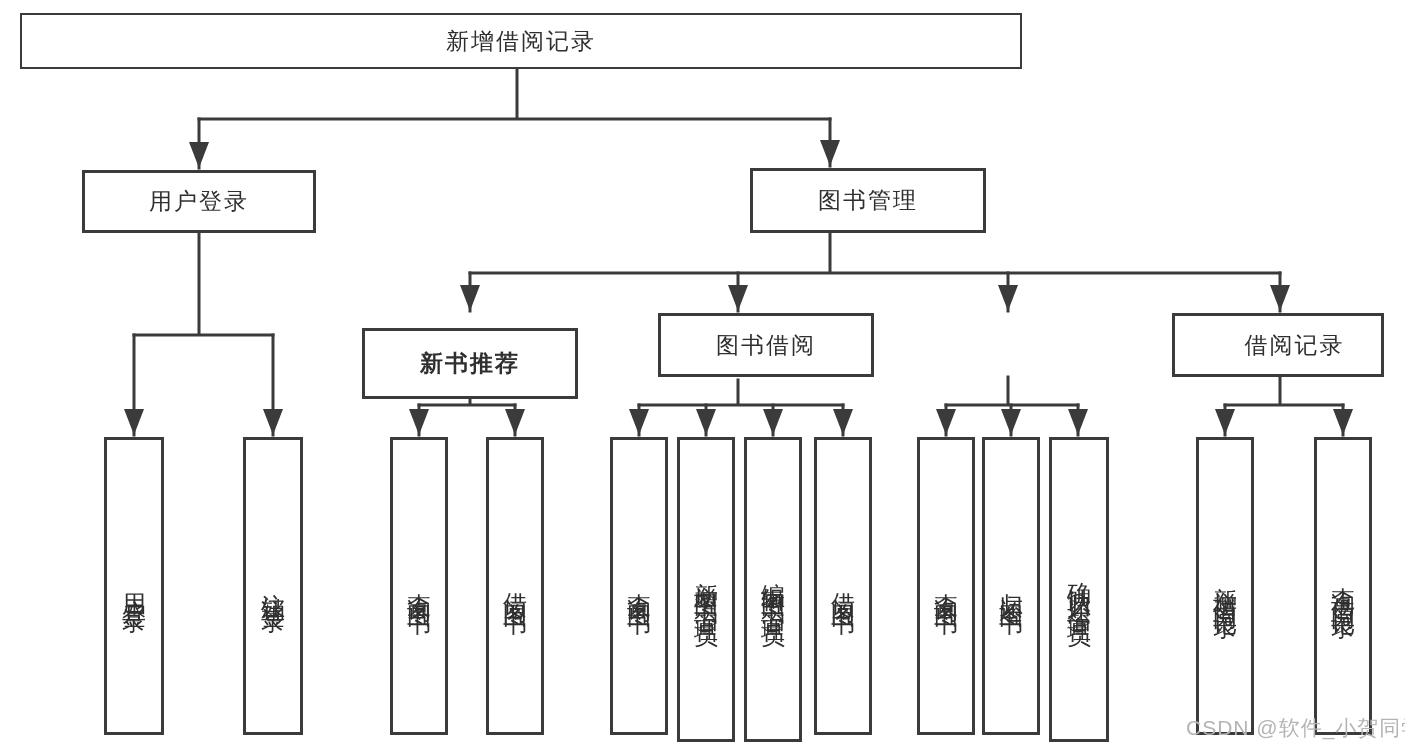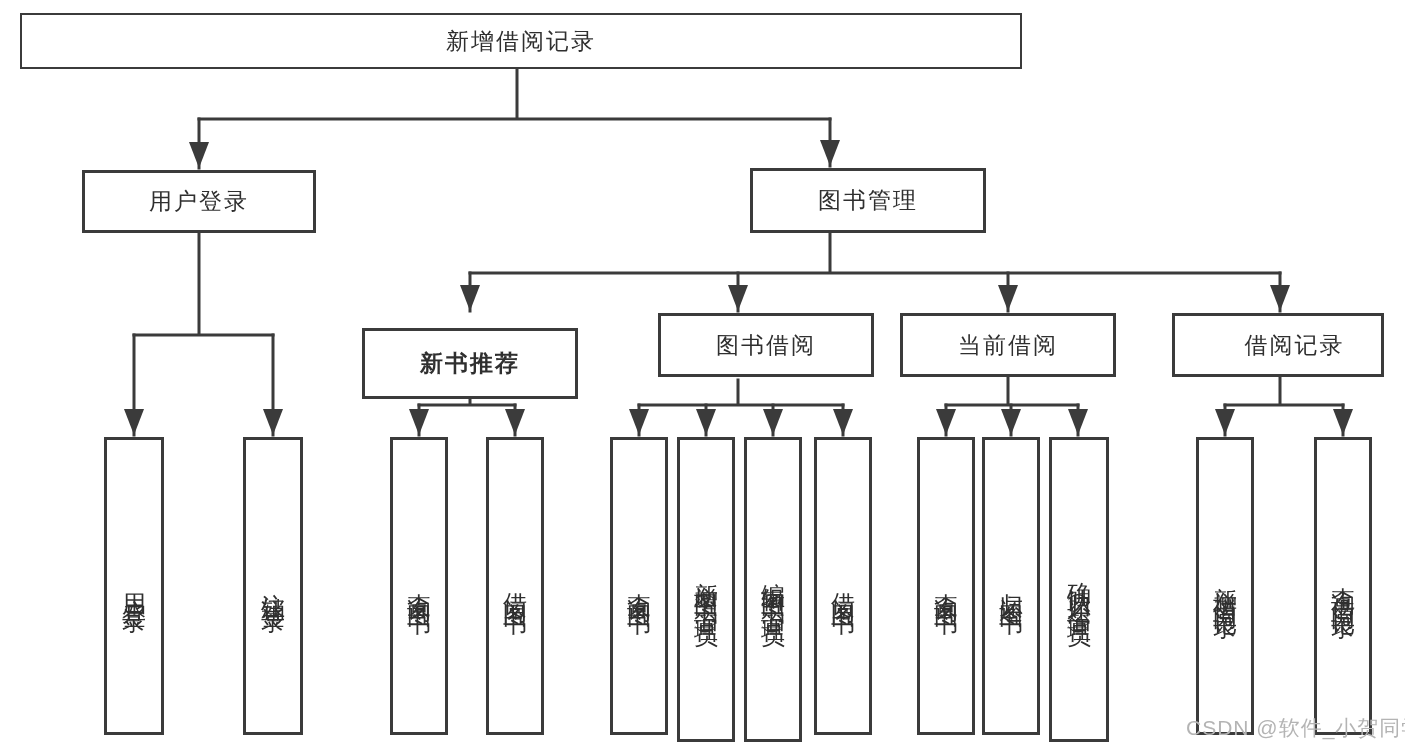--- a/index.html
+++ b/index.html
@@ -145,23 +145,20 @@
   <div class="node hbox" id="n-book-mgmt">
     <span>图书管理</span>
   </div>
 
   <div class="node hbox" id="n-new-book">
     <span>新书推荐</span>
   </div>
   <div class="node hbox" id="n-book-borrow">
     <span>图书借阅</span>
   </div>
-  <div class="node hbox" id="n-current-borrow">
-    <span>当前借阅</span>
-  </div>
   <div class="node hbox" id="n-borrow-record">
     <span>借阅记录</span>
   </div>
 
   <div class="node vbox" id="n-leaf-user-login">
     <span>用户登录</span>
   </div>
   <div class="node vbox" id="n-leaf-logout">
     <span>注销登录</span>
   </div>

